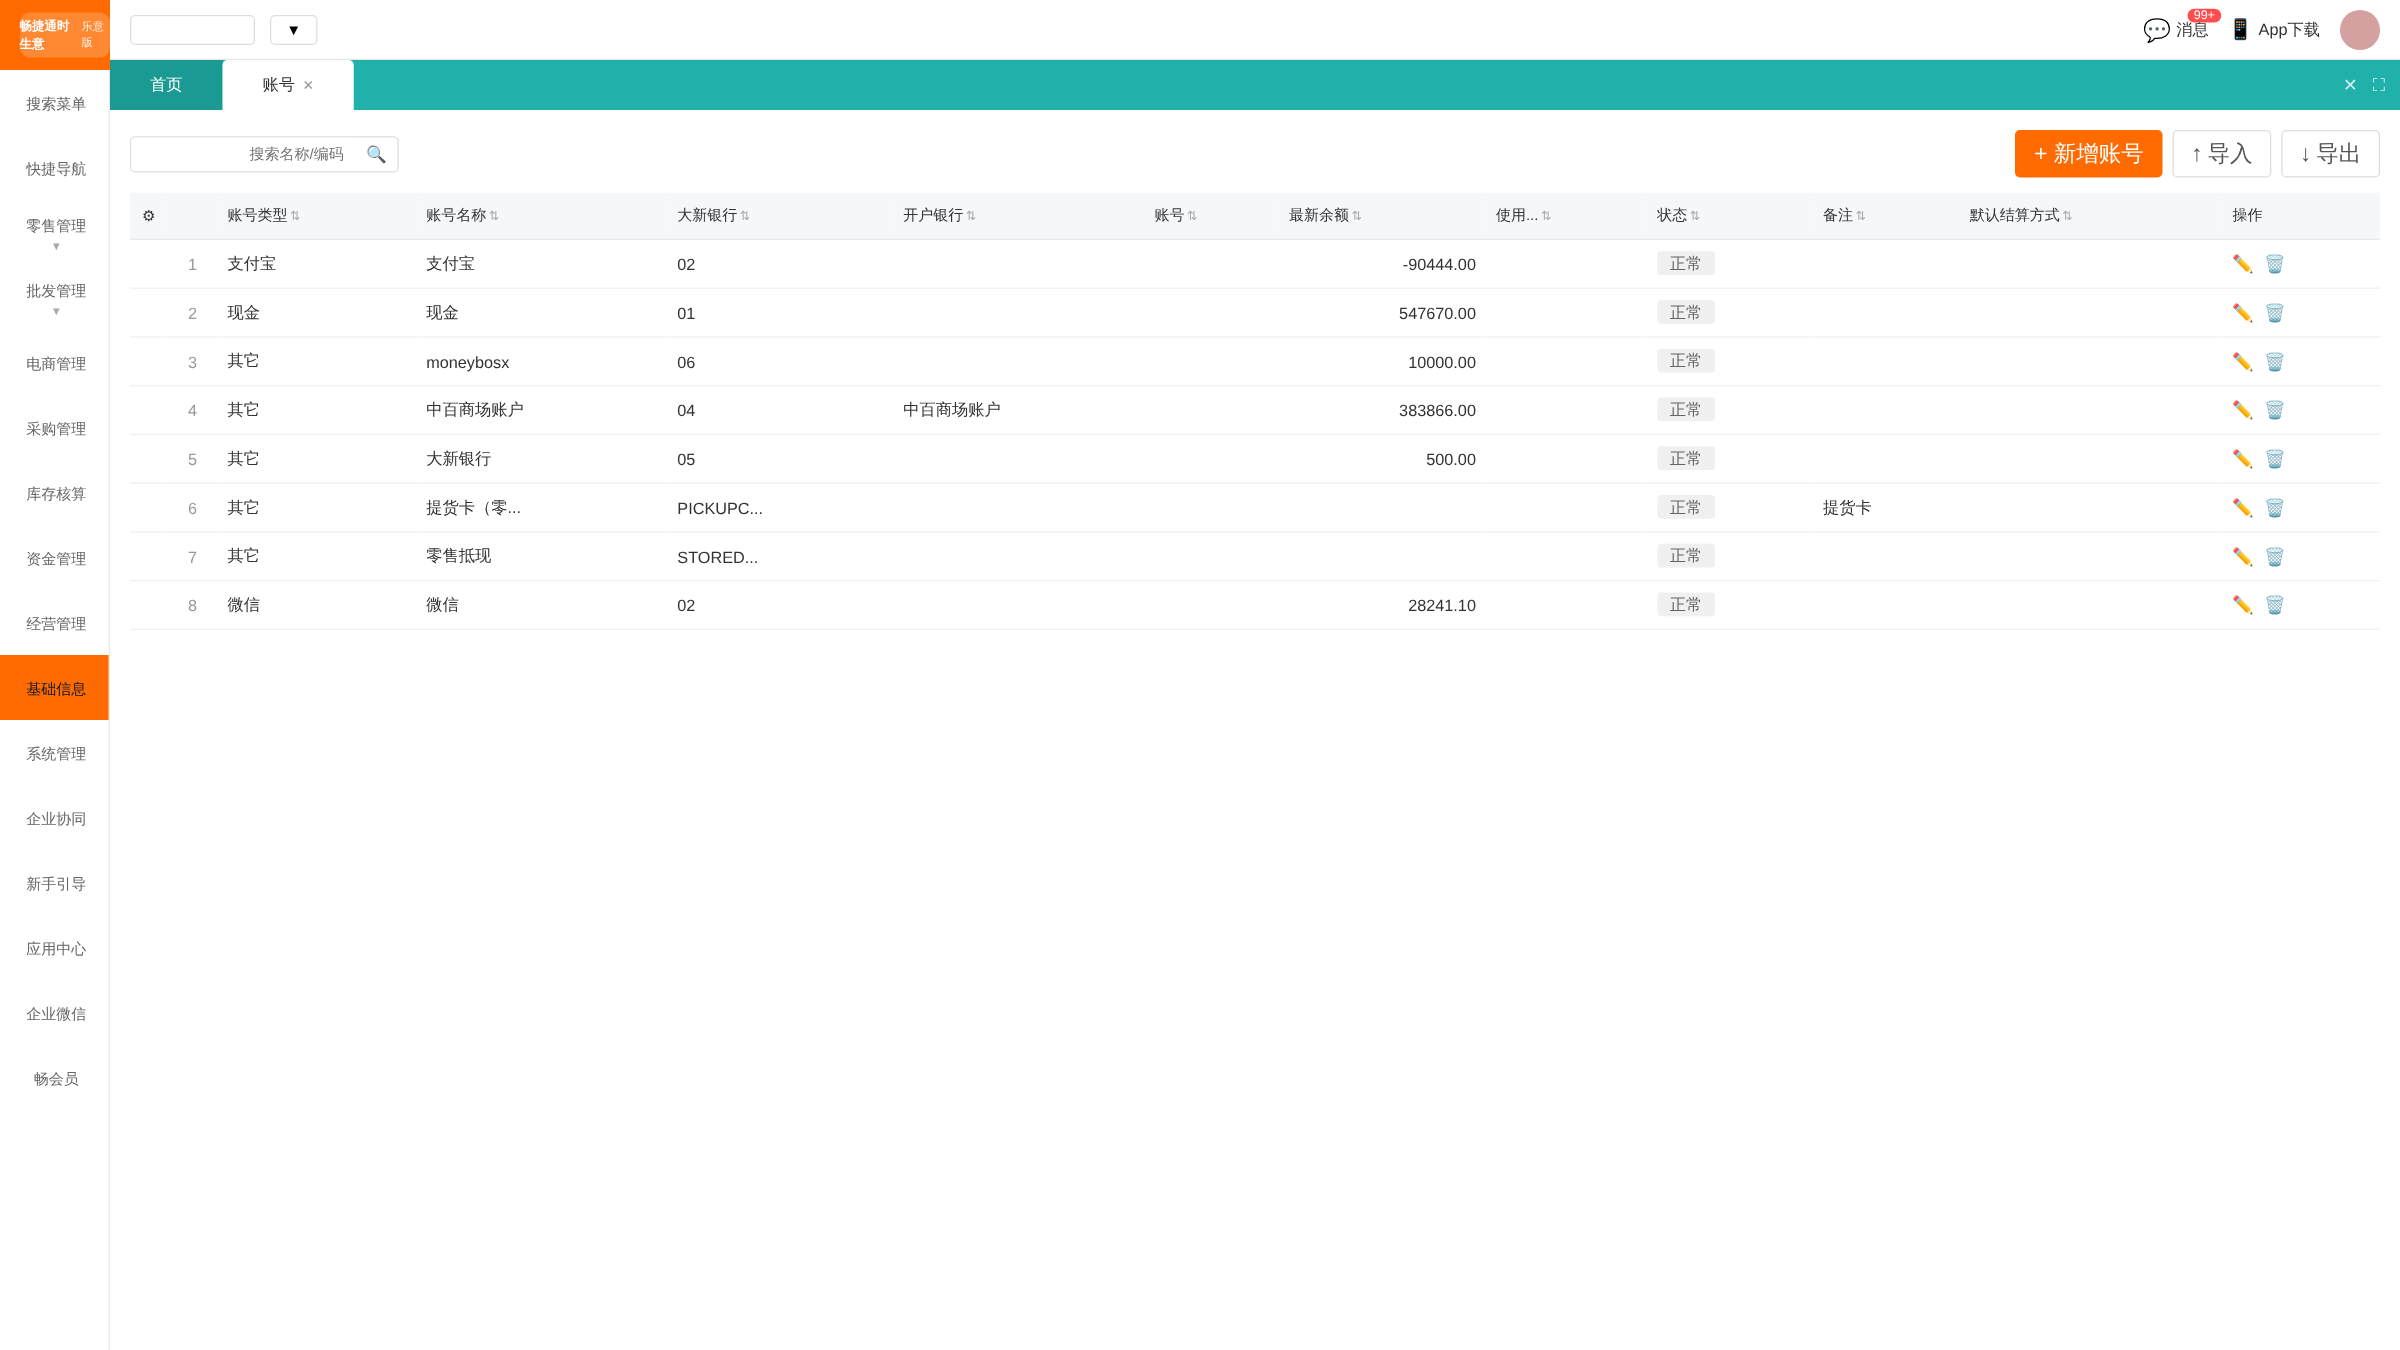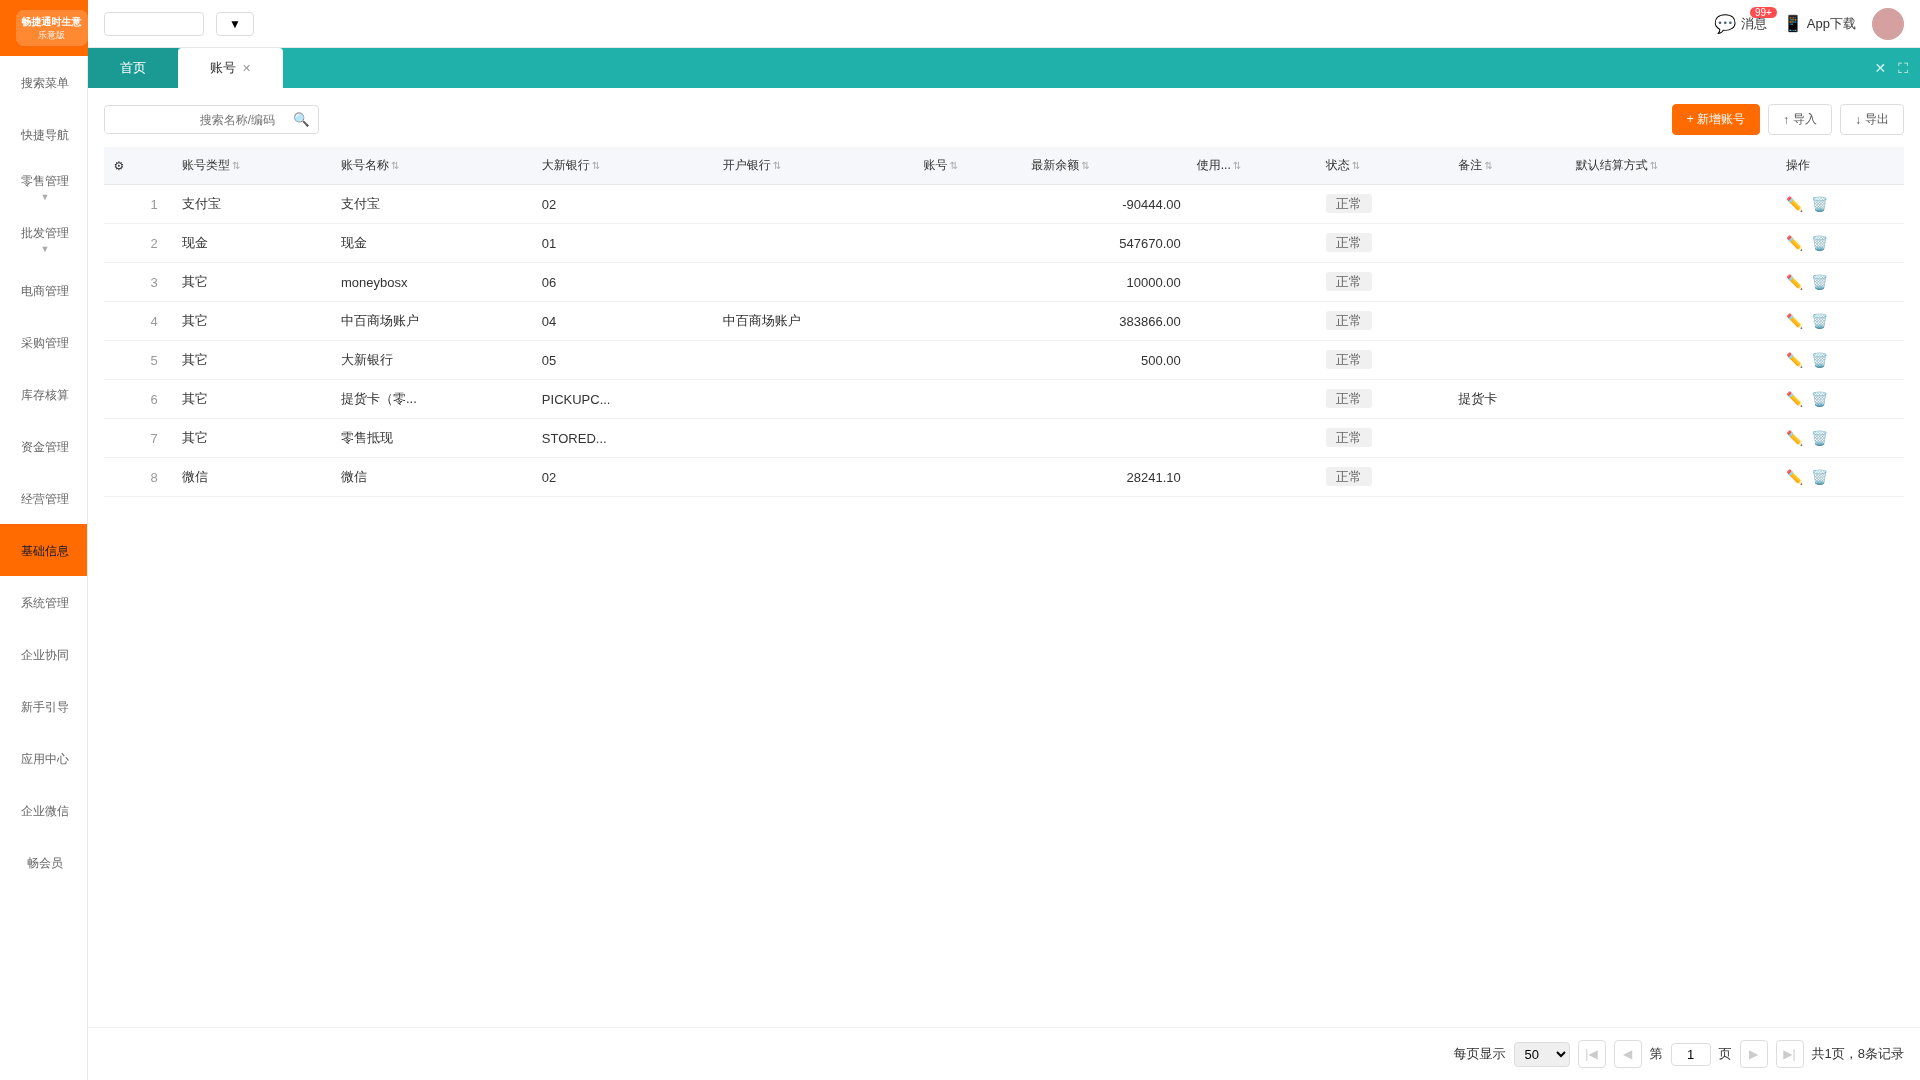--- a/index.html
+++ b/index.html
@@ -1,21 +1,21 @@
 <!DOCTYPE html>
 <html><head>
   <meta charset="utf-8">
   <style>
     * { margin: 0; padding: 0; box-sizing: border-box; }
     body { font-family: 'Microsoft YaHei', Arial, sans-serif; font-size: 13px; background: #f0f2f5; display: flex; height: 1080px; width: 1920px; overflow: hidden; }
 
     
     .sidebar { width: 88px; background: #fff; display: flex; flex-direction: column; align-items: center; padding-top: 0; border-right: 1px solid #e8e8e8; flex-shrink: 0; }
     .sidebar-logo { width: 88px; height: 56px; background: #ff6b00; display: flex; align-items: center; justify-content: center; flex-shrink: 0; }
-    .sidebar-logo .logo-inner { background: rgba(255,255,255,0.2); border-radius: 8px; width: 76px; height: 36px; display: flex; flex-direction: column; align-items: center; justify-content: center; margin-left: 16px; }
+    .sidebar-logo .logo-inner { background: rgba(255,255,255,0.2); border-radius: 8px; width: 76px; height: 36px; display: flex; flex-direction: row; align-items: center; justify-content: center; margin-left: 16px; }
     .sidebar-logo .logo-text { color: #fff; font-size: 10px; font-weight: bold; }
     .sidebar-logo .logo-sub { color: rgba(255,255,255,0.9); font-size: 9px; }
     .sidebar-nav { width: 100%; flex: 1; overflow-y: auto; }
     .sidebar-item { width: 100%; height: 52px; display: flex; align-items: center; justify-content: center; cursor: pointer; color: #666; font-size: 12px; flex-direction: column; border-left: 3px solid transparent; }
     .sidebar-item.active { background: #ff6b00; color: #0f172a; border-left-color: transparent; }
     .sidebar-item span { font-size: 12px; margin-top: 2px; }
 
     
     .main { flex: 1; display: flex; flex-direction: column; overflow: hidden; }
 
@@ -42,21 +42,21 @@
     
     .content { flex: 1; background: #fff; overflow: hidden; display: flex; flex-direction: column; }
     .content-inner { padding: 16px; flex: 1; overflow: auto; display: flex; flex-direction: column; }
 
     
     .toolbar { display: flex; align-items: center; justify-content: space-between; margin-bottom: 12px; }
     .search-box { display: flex; align-items: center; border: 1px solid #ddd; border-radius: 4px; overflow: hidden; }
     .search-box input { border: none; outline: none; padding: 6px 10px; font-size: 12px; width: 180px; text-align: right; }
     .search-box .search-btn { background: none; border: none; padding: 6px 8px; cursor: pointer; color: #999; }
     .toolbar-right { display: flex; gap: 8px; }
-    .btn { padding: 6px 14px; border-radius: 4px; cursor: pointer; font-size: 12px; border: 1px solid; display: flex; align-items: center; gap: 4px; }
+    .btn { padding: 6px 14px; border-radius: 4px; cursor: pointer; font-size: 18px; border: 1px solid; display: flex; align-items: center; gap: 4px; }
     .btn-primary { background: #ff6b00; color: #fff; border-color: #ff6b00; }
     .btn-outline { background: #fff; color: #555; border-color: #ddd; }
 
     
     .table-container { flex: 1; overflow: auto; }
     table { width: 100%; border-collapse: collapse; }
     thead tr { background: #f5f7fa; }
     th { padding: 10px 8px; text-align: left; font-weight: 500; color: #333; border-bottom: 1px solid #e8e8e8; font-size: 12px; white-space: nowrap; }
     td { padding: 10px 8px; border-bottom: 1px solid #f0f0f0; font-size: 13px; color: #333; white-space: nowrap; }
     .th-sort { display: flex; align-items: center; gap: 2px; }
@@ -430,29 +430,14 @@
           <span class="action-icon">✏️</span>
           <span class="action-icon">🗑️</span>
         </div>
       </td>
     </tr>
             </tbody>
         </table>
       </div>
     </div>
 
-    <div class="pagination">
-      <span>每页显示</span>
-      <select class="page-size-select">
-        <option>50</option>
-        <option>100</option>
-      </select>
-      <button class="page-btn disabled">|◀</button>
-      <button class="page-btn disabled">◀</button>
-      <span>第</span>
-      <input class="page-input" value="1" style="">
-      <span>页</span>
-      <button class="page-btn disabled">▶</button>
-      <button class="page-btn disabled">▶|</button>
-      <span>共1页，8条记录</span>
-    </div>
   </div>
 </div>
 
 </body></html>

